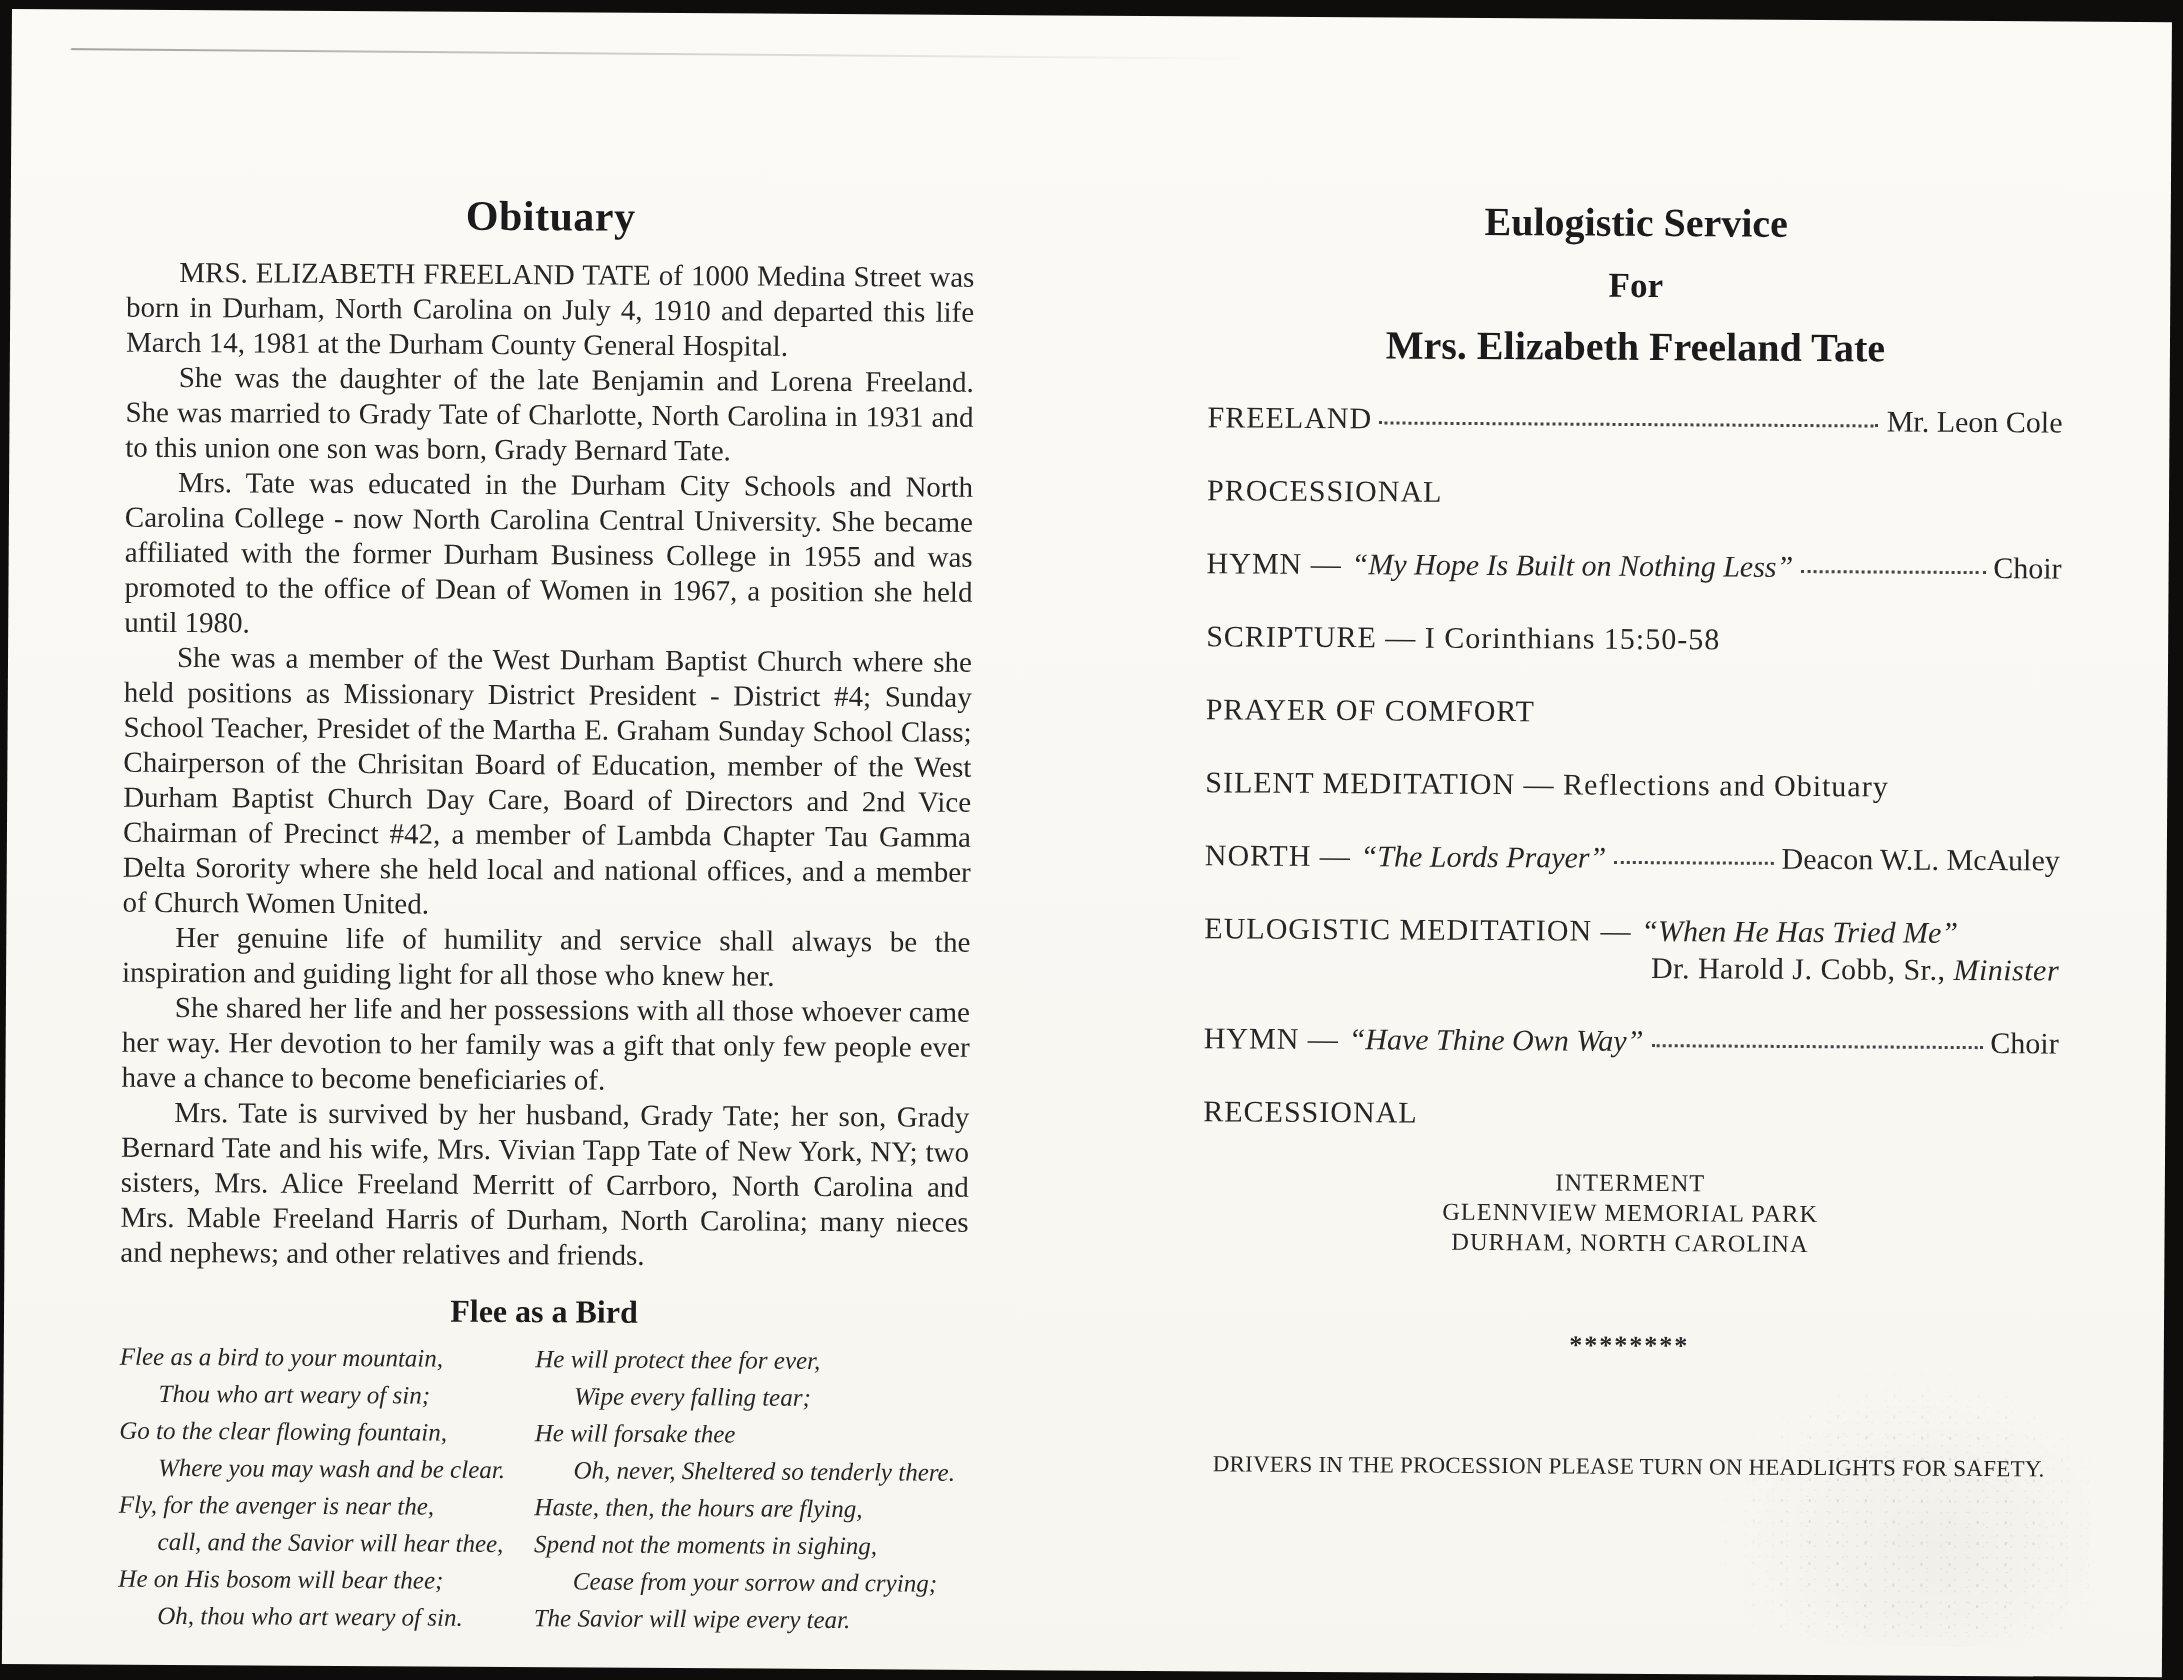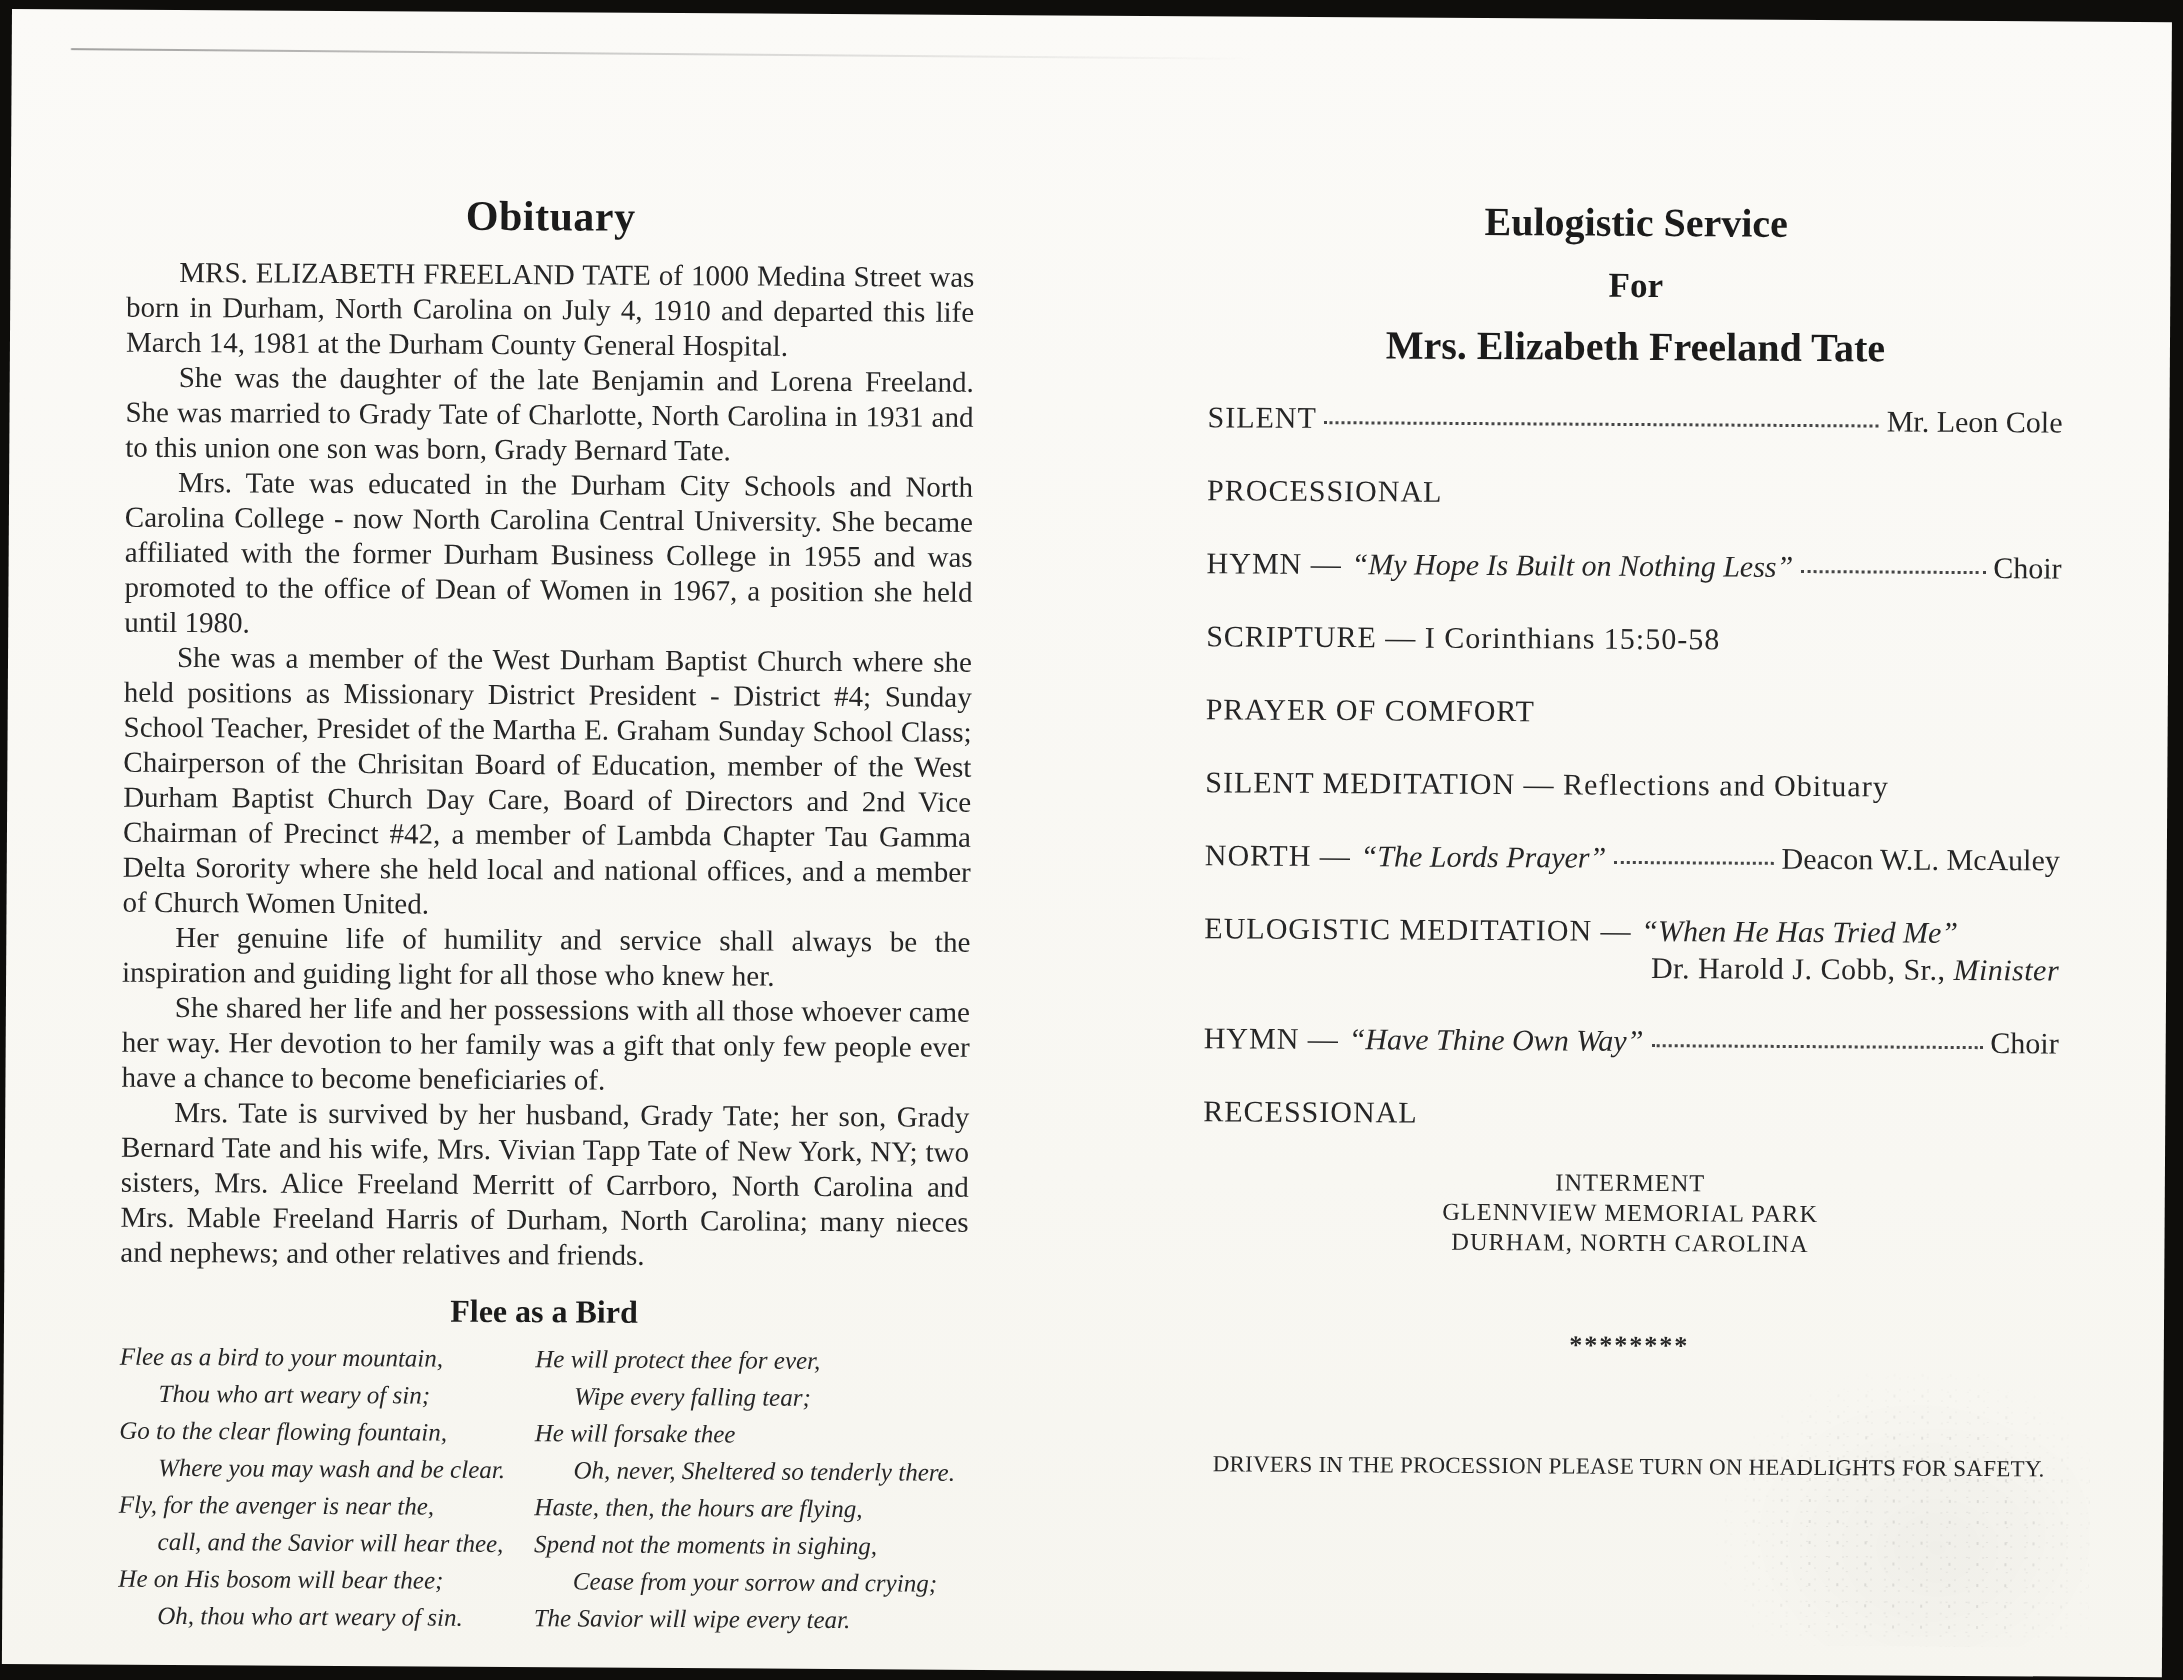--- a/index.html
+++ b/index.html
@@ -119,21 +119,21 @@
   </div>
 
   <div class="page-right">
     <div class="svc-head1">Eulogistic Service</div>
     <div class="svc-head2">For</div>
     <div class="svc-head3">Mrs. Elizabeth Freeland Tate</div>
 
     <div class="svc-items" id="svc-items">
         <div class="svc-item">
           <div class="svc-row">
-            <span class="svc-label">SILENT</span>
+            <span class="svc-label">FREELAND</span>
             <div class="leader"></div>
             <span class="svc-right">Mr. Leon Cole</span>
           </div>
         </div>
         <div class="svc-item">
           <div class="svc-row">
             <span class="svc-label">PROCESSIONAL</span>
           </div>
         </div>
         <div class="svc-item">

